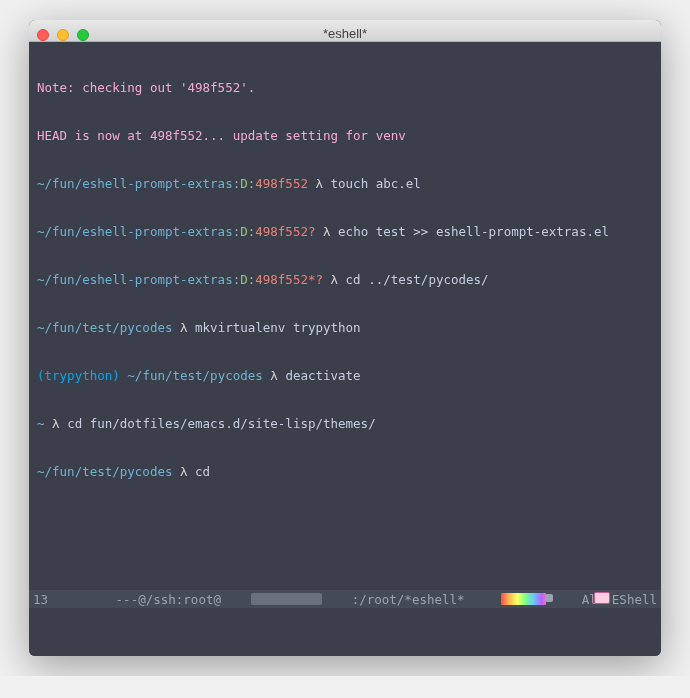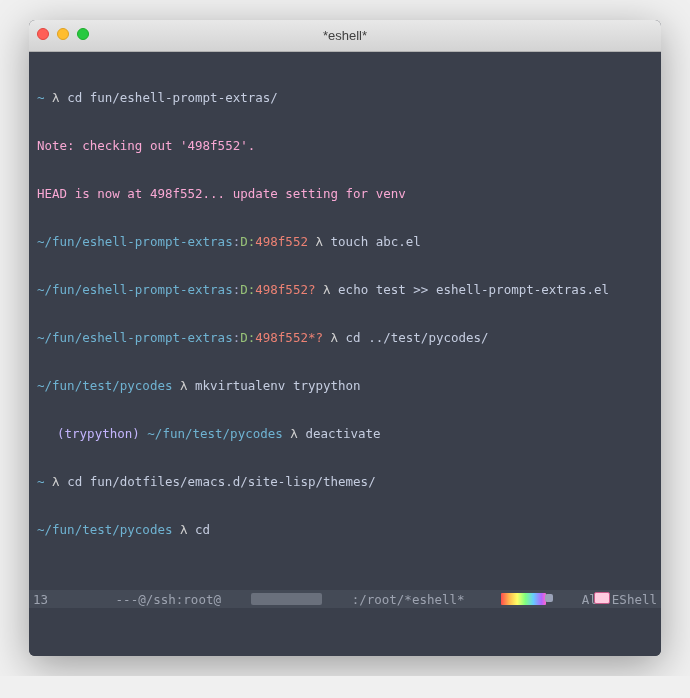--- a/index.html
+++ b/index.html
@@ -15,25 +15,25 @@
       width: 632px;
       height: 636px;
       background: #3a3f4b;
       border-radius: 6px;
       box-shadow: 0 10px 40px rgba(0,0,0,0.35);
       overflow: hidden;
       display: flex;
       flex-direction: column;
     }
     .titlebar {
-      height: 32px;
+      height: 22px;
       background: linear-gradient(#e8e8e8, #d3d3d3);
       display: flex;
-      align-items: flex-start;
-      padding: 8px 8px;
+      align-items: flex-end;
+      padding: 0 8px;
       border-bottom: 1px solid #b0b0b0;
       position: relative;
     }
     .traffic-lights { display: flex; gap: 8px; }
     .tl { width: 12px; height: 12px; border-radius: 50%; }
     .tl.red { background: #ff5f57; border: 0.5px solid #e14640; }
     .tl.yellow { background: #ffbd2e; border: 0.5px solid #dfa123; }
     .tl.green { background: #28c940; border: 0.5px solid #1dad2b; }
     .title {
       position: absolute;
@@ -54,21 +54,21 @@
       overflow: hidden;
     }
     .line { white-space: pre-wrap; }
     .path { color: #6fb3d2; }
     .sep { color: #a6accd; }
     .branch { color: #ed8274; }
     .branch2 { color: #98c379; }
     .lambda { color: #d0d0d0; }
     .cmd { color: #c5cde0; }
     .out { color: #f9a8d4; }
-    .venv { color: #c4b5fd; margin-left: 20px; }
+    .venv { color: #0ea5e9; }
     .modeline {
       height: 18px;
       background: #444a56;
       color: #9da3b0;
       font-size: 12.5px;
       display: flex;
       align-items: center;
       padding: 0 4px;
       white-space: pre;
       gap: 30px;
@@ -111,21 +111,20 @@
   <div class="titlebar">
     <div class="traffic-lights">
       <div class="tl red"></div>
       <div class="tl yellow"></div>
       <div class="tl green"></div>
     </div>
     <div class="title">*eshell*</div>
   </div>
 
   <div class="terminal">
-    <div class="line"><span class="path">~</span> <span class="lambda">λ</span> <span class="cmd">cd fun/eshell-prompt-extras/</span></div>
     <div class="line"><span class="out">Note: checking out '498f552'.</span></div>
     <div class="line"><span class="out">HEAD is now at 498f552... update setting for venv</span></div>
     <div class="line"><span class="path">~/fun/eshell-prompt-extras</span><span class="sep">:</span><span class="branch2">D:</span><span class="branch">498f552</span> <span class="lambda">λ</span> <span class="cmd">touch abc.el</span></div>
     <div class="line"><span class="path">~/fun/eshell-prompt-extras</span><span class="sep">:</span><span class="branch2">D:</span><span class="branch">498f552?</span> <span class="lambda">λ</span> <span class="cmd">echo test &gt;&gt; eshell-prompt-extras.el</span></div>
     <div class="line"><span class="path">~/fun/eshell-prompt-extras</span><span class="sep">:</span><span class="branch2">D:</span><span class="branch">498f552*?</span> <span class="lambda">λ</span> <span class="cmd">cd ../test/pycodes/</span></div>
     <div class="line"><span class="path">~/fun/test/pycodes</span> <span class="lambda">λ</span> <span class="cmd">mkvirtualenv trypython</span></div>
     <div class="line"><span class="venv">(trypython)</span> <span class="path">~/fun/test/pycodes</span> <span class="lambda">λ</span> <span class="cmd">deactivate</span></div>
     <div class="line"><span class="path">~</span> <span class="lambda">λ</span> <span class="cmd">cd fun/dotfiles/emacs.d/site-lisp/themes/</span></div>
     <div class="line"><span class="path">~/fun/test/pycodes</span> <span class="lambda">λ</span> <span class="cmd">cd</span></div>
     

